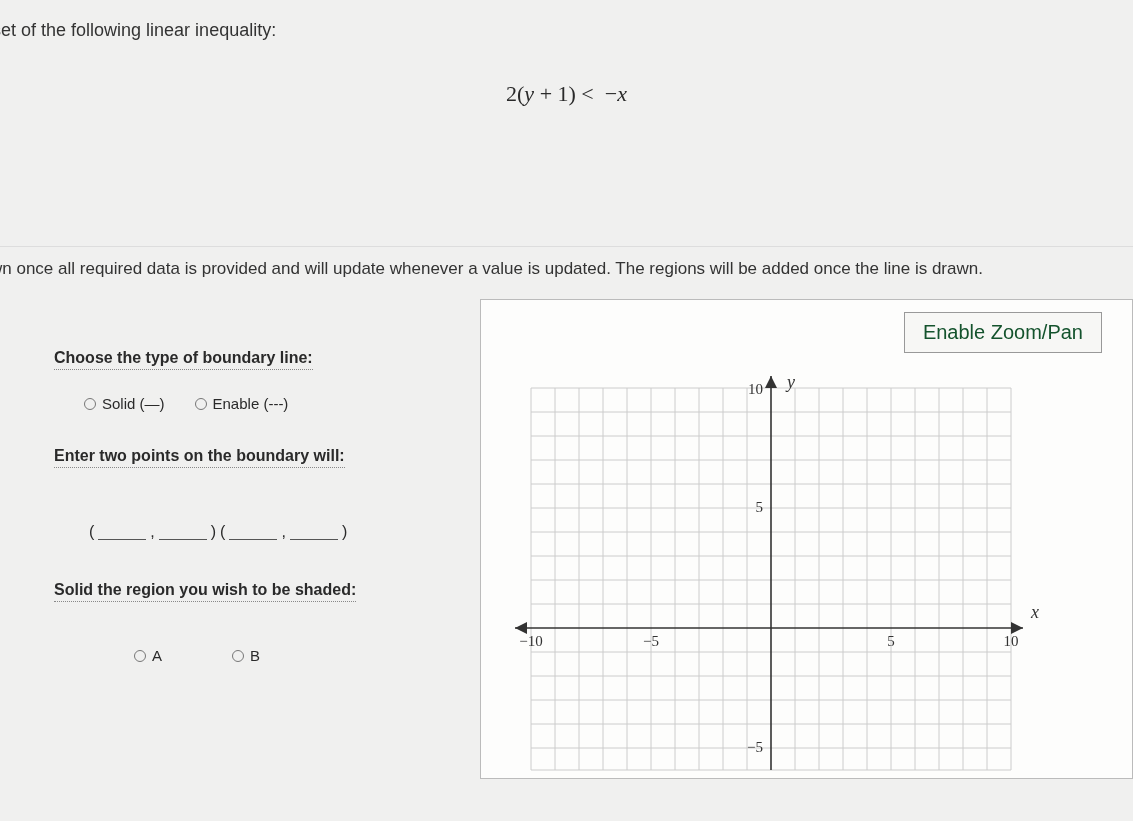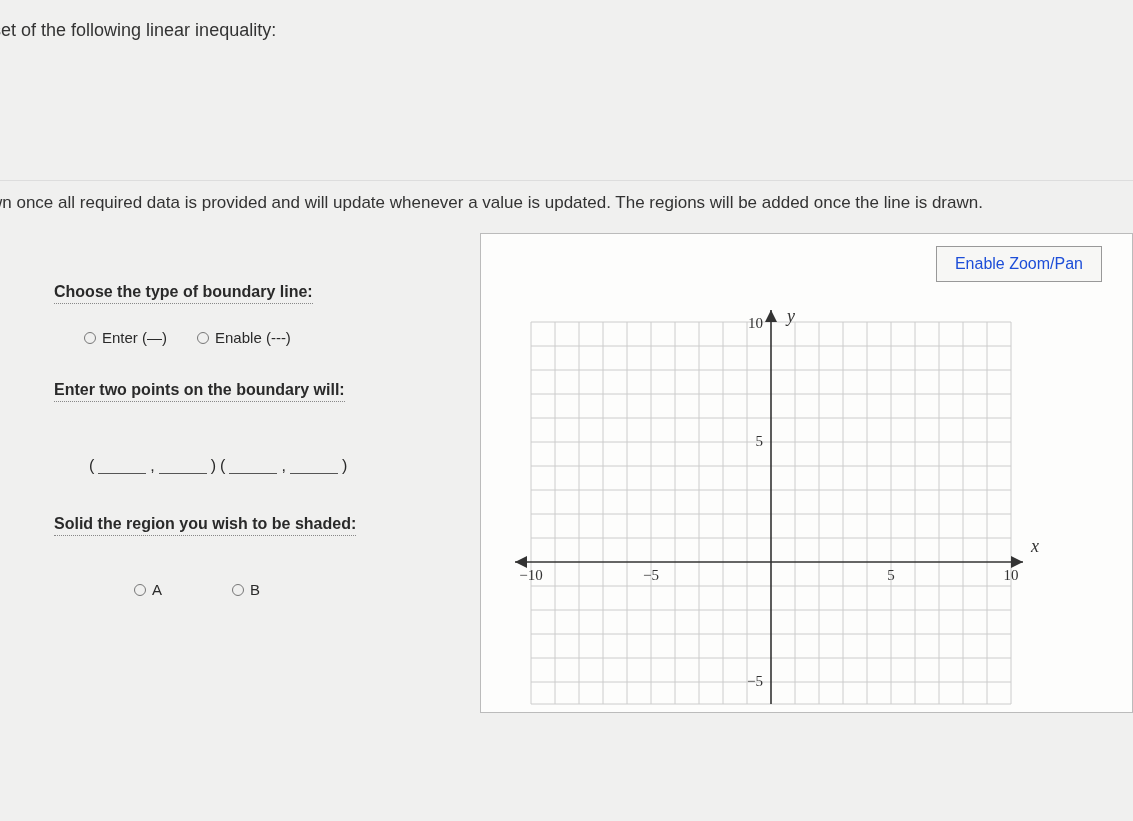--- a/index.html
+++ b/index.html
@@ -87,22 +87,22 @@
     border: 1px solid #bbb;
     background: #fdfdfc;
     height: 480px;
   }
   .zoom-btn {
     position: absolute;
     top: 12px; right: 30px;
     border: 1px solid #999;
     background: #f7f7f5;
     padding: 8px 18px;
-    font-size: 16px;
-    color: #1d4ed8;
+    font-size: 20px;
+    color: #14532d;
     cursor: pointer;
   }
   .graph {
     position: absolute;
     left: 30px;
     top: 70px;
   }
   .axis-label {
     font-family: "Times New Roman", serif;
     font-style: italic;
@@ -115,35 +115,38 @@
     fill: #333;
   }
   .grid-line { stroke: #ccc; stroke-width: 1; }
   .axis-line { stroke: #333; stroke-width: 1.6; }
 </style>
 </head>
 <body>
 
 <div class="question-area">
   <div class="question-text">set of the following linear inequality:</div>
+  <div class="equation">
+    <span class="num">2(</span>y<span class="num"> + 1) &lt; &nbsp;−</span>x
+  </div>
 </div>
 
 <div class="divider-space"></div>
 
 <div class="instruction">wn once all required data is provided and will update whenever a value is updated. The regions will be added once the line is drawn.</div>
 
 <div class="main-row">
   <div class="left-col">
 
     <div class="prompt-label">Choose the type of boundary line:</div>
 
     <div class="radio-row">
       <div class="radio-item">
         <span class="radio-circle"></span>
-        <span>Enter (—)</span>
+        <span>Solid (—)</span>
       </div>
       <div class="radio-item">
         <span class="radio-circle"></span>
         <span>Enable (---)</span>
       </div>
     </div>
 
     <div class="prompt-label">Enter two points on the boundary will:</div>
 
     <div class="points-row">

